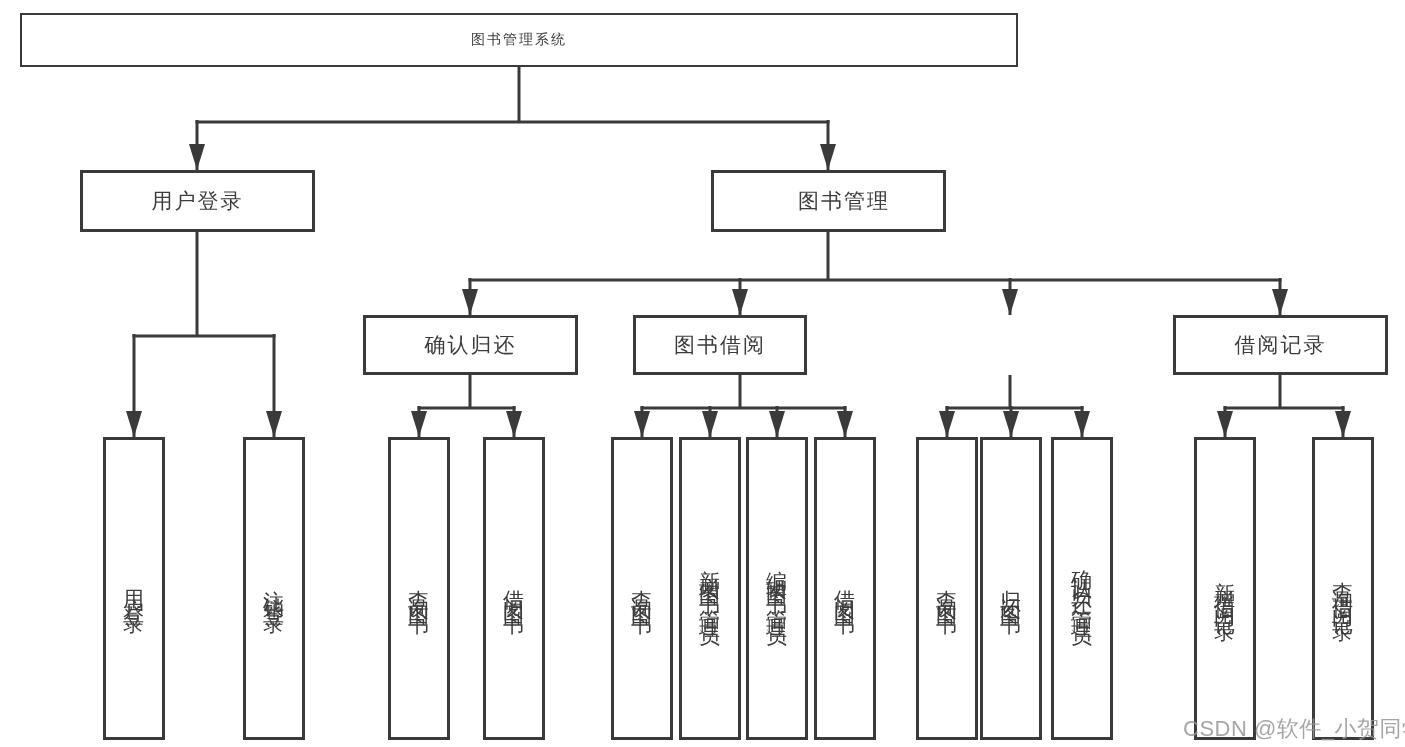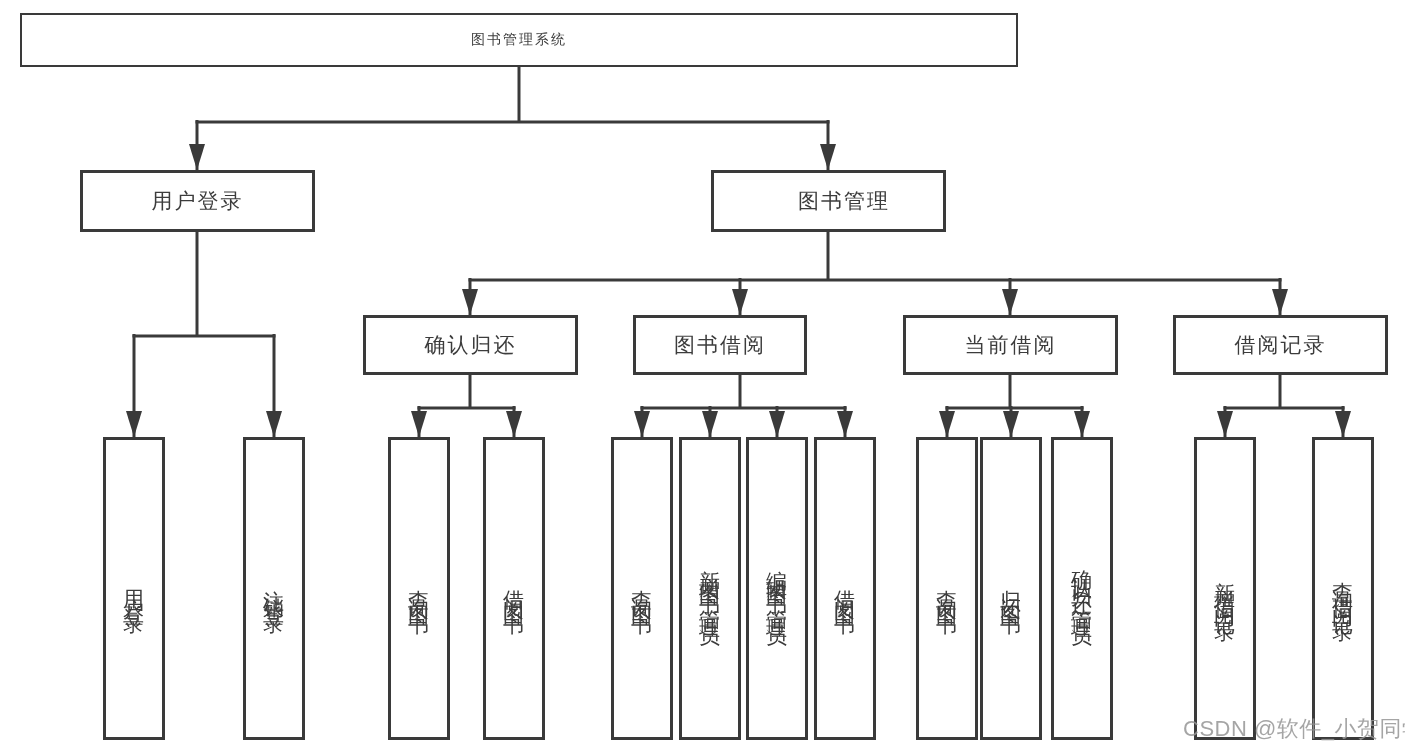--- a/index.html
+++ b/index.html
@@ -127,23 +127,20 @@
   <div class="box" style="left:711px; top:170px; width:235px; height:62px;padding-left:31px;">
     <span class="lbl">图书管理</span>
   </div>
 
   <div class="box" style="left:363px; top:315px; width:215px; height:60px;">
     <span class="lbl">确认归还</span>
   </div>
   <div class="box" style="left:633px; top:315px; width:174px; height:60px;">
     <span class="lbl">图书借阅</span>
   </div>
-  <div class="box" style="left:903px; top:315px; width:215px; height:60px;">
-    <span class="lbl">当前借阅</span>
-  </div>
   <div class="box" style="left:1173px; top:315px; width:215px; height:60px;">
     <span class="lbl">借阅记录</span>
   </div>
 
   <div class="box v" style="left:103px; top:437px; width:62px; height:303px;">
     <span class="vlbl">用户登录</span>
   </div>
   <div class="box v" style="left:243px; top:437px; width:62px; height:303px;">
     <span class="vlbl">注销登录</span>
   </div>

